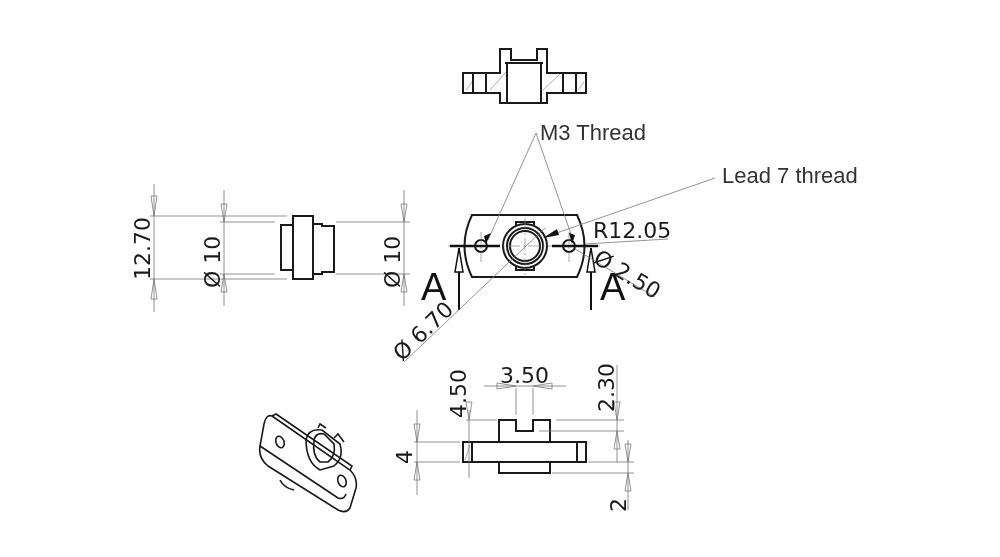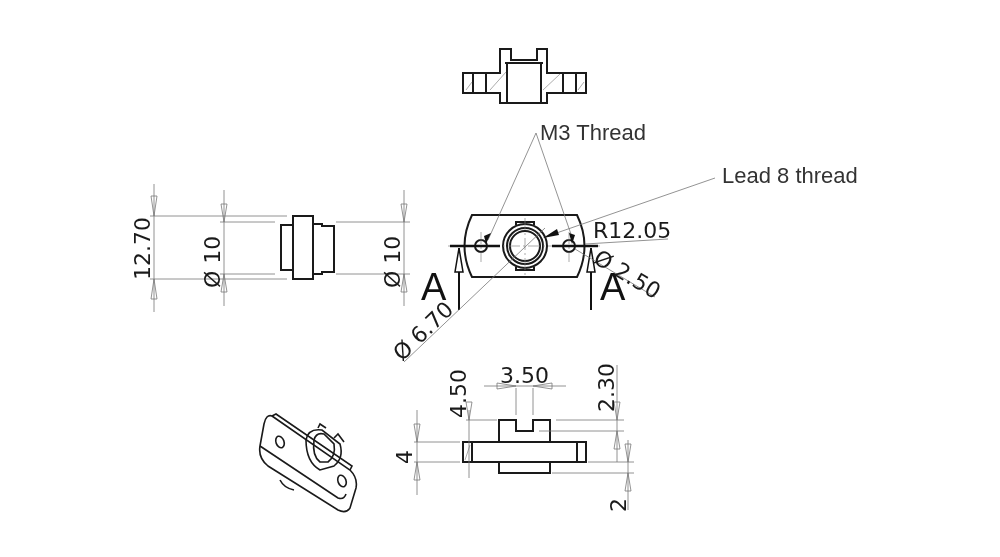--- a/index.html
+++ b/index.html
@@ -165,13 +165,13 @@
     <ellipse cx="342" cy="481" rx="4" ry="6" transform="rotate(-20 342 481)"></ellipse>
     <path d="M306,440 Q308,428 322,430 L340,444 Q344,458 334,466 L320,470 Q306,462 306,440 Z"></path>
     <path d="M314,440 Q316,432 324,434 L334,444 Q336,456 328,462 L320,462 Q312,456 314,440 Z"></path>
     <path d="M318,428 L320,424 L326,428"></path>
     <path d="M334,438 L338,434 L344,442"></path>
     <path d="M280,480 Q284,488 294,490"></path>
   </g>
 </svg>
 
 <div class="note" style="left:540px; top:120px;">M3 Thread</div>
-<div class="note" style="left:722px; top:163px;">Lead 8 thread</div>
+<div class="note" style="left:722px; top:163px;">Lead 7 thread</div>
 
 </body></html>

